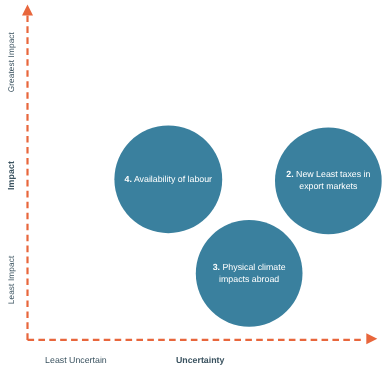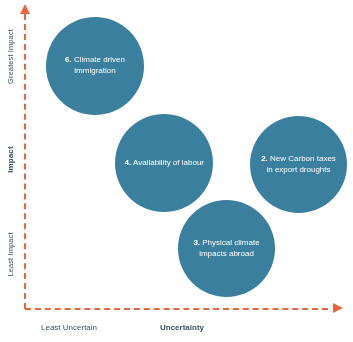--- a/index.html
+++ b/index.html
@@ -100,21 +100,21 @@
     font-size: 8px;
     line-height: 1.35;
     text-align: center;
     padding: 0 9px;
     white-space: pre-line;
   }
   .bubble-text .idx { font-weight: bold; }
 
   .bubble-6 { left: 46px;  top: 17px;  width: 98px; height: 98px; }
   .bubble-1 { left: 182px; top: 12px;  width: 98px; height: 98px; }
-  .bubble-4 { left: 115px; top: 114px; width: 98px; height: 98px; justify-content: flex-end; }
+  .bubble-4 { left: 104px; top: 114px; width: 98px; height: 98px; }
   .bubble-2 { left: 250px; top: 116px; width: 97px; height: 97px; }
   .bubble-5 { left: 44px;  top: 208px; width: 98px; height: 98px; }
   .bubble-3 { left: 178px; top: 200px; width: 97px; height: 97px; justify-content: flex-end; }
 </style>
 </head>
 <body>
 
 <div id="chart-root">
 
   <div class="axis-line axis-y-line"></div>
@@ -122,31 +122,28 @@
   <div class="axis-arrow-up"></div>
   <div class="axis-arrow-right"></div>
 
   <div class="y-label y-label-top">Greatest Impact</div>
   <div class="y-label y-label-mid">Impact</div>
   <div class="y-label y-label-bottom">Least Impact</div>
 
   <div class="x-label x-label-left">Least Uncertain</div>
   <div class="x-label x-label-mid">Uncertainty</div>
 
-  <div class="bubble bubble-6">
-    <div class="bubble-text"><span class="idx">6.</span><span> Climate driven immigration</span></div>
-  </div>
 
 
   <div class="bubble bubble-4">
     <div class="bubble-text"><span class="idx">4.</span><span> Availability of labour</span></div>
   </div>
 
   <div class="bubble bubble-2">
-    <div class="bubble-text"><span class="idx">2.</span><span> New Carbon taxes in export droughts</span></div>
+    <div class="bubble-text"><span class="idx">2.</span><span> New Least taxes in export markets</span></div>
   </div>
 
 
   <div class="bubble bubble-3">
     <div class="bubble-text"><span class="idx">3.</span><span> Physical climate impacts abroad</span></div>
   </div>
 
 </div>
 
 </body></html>

